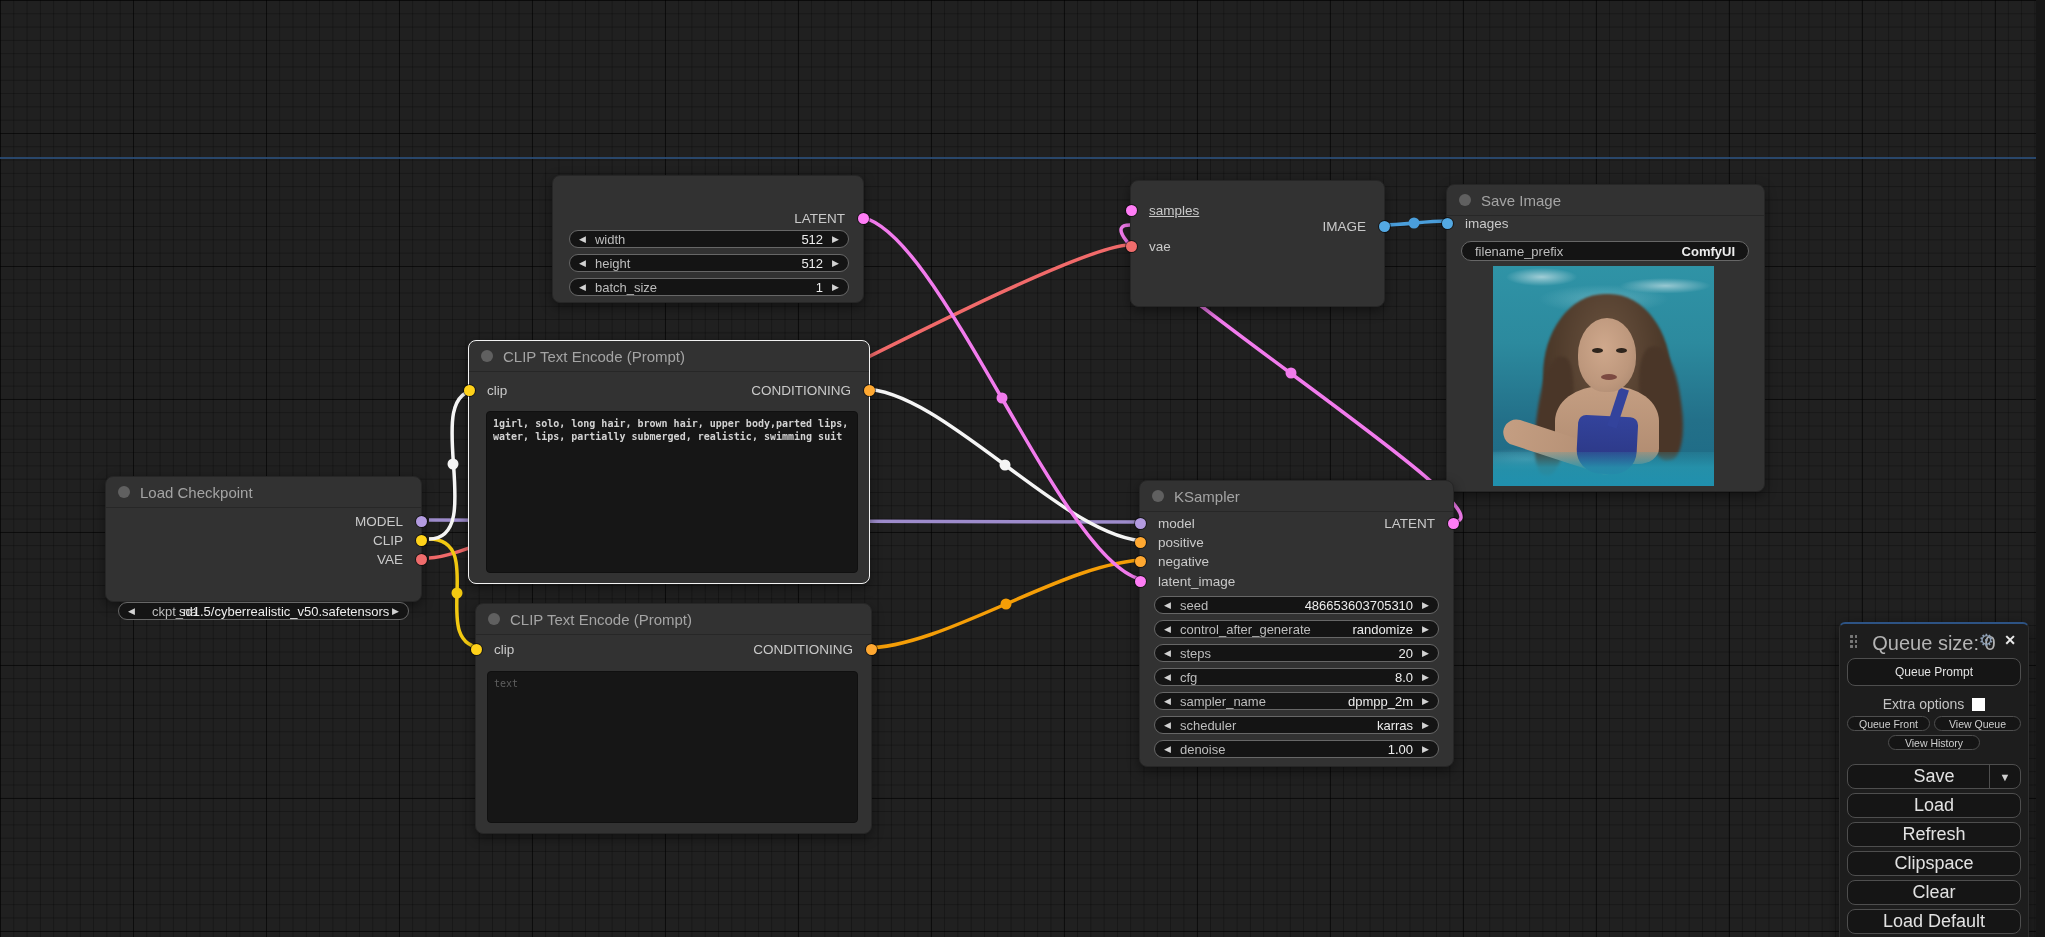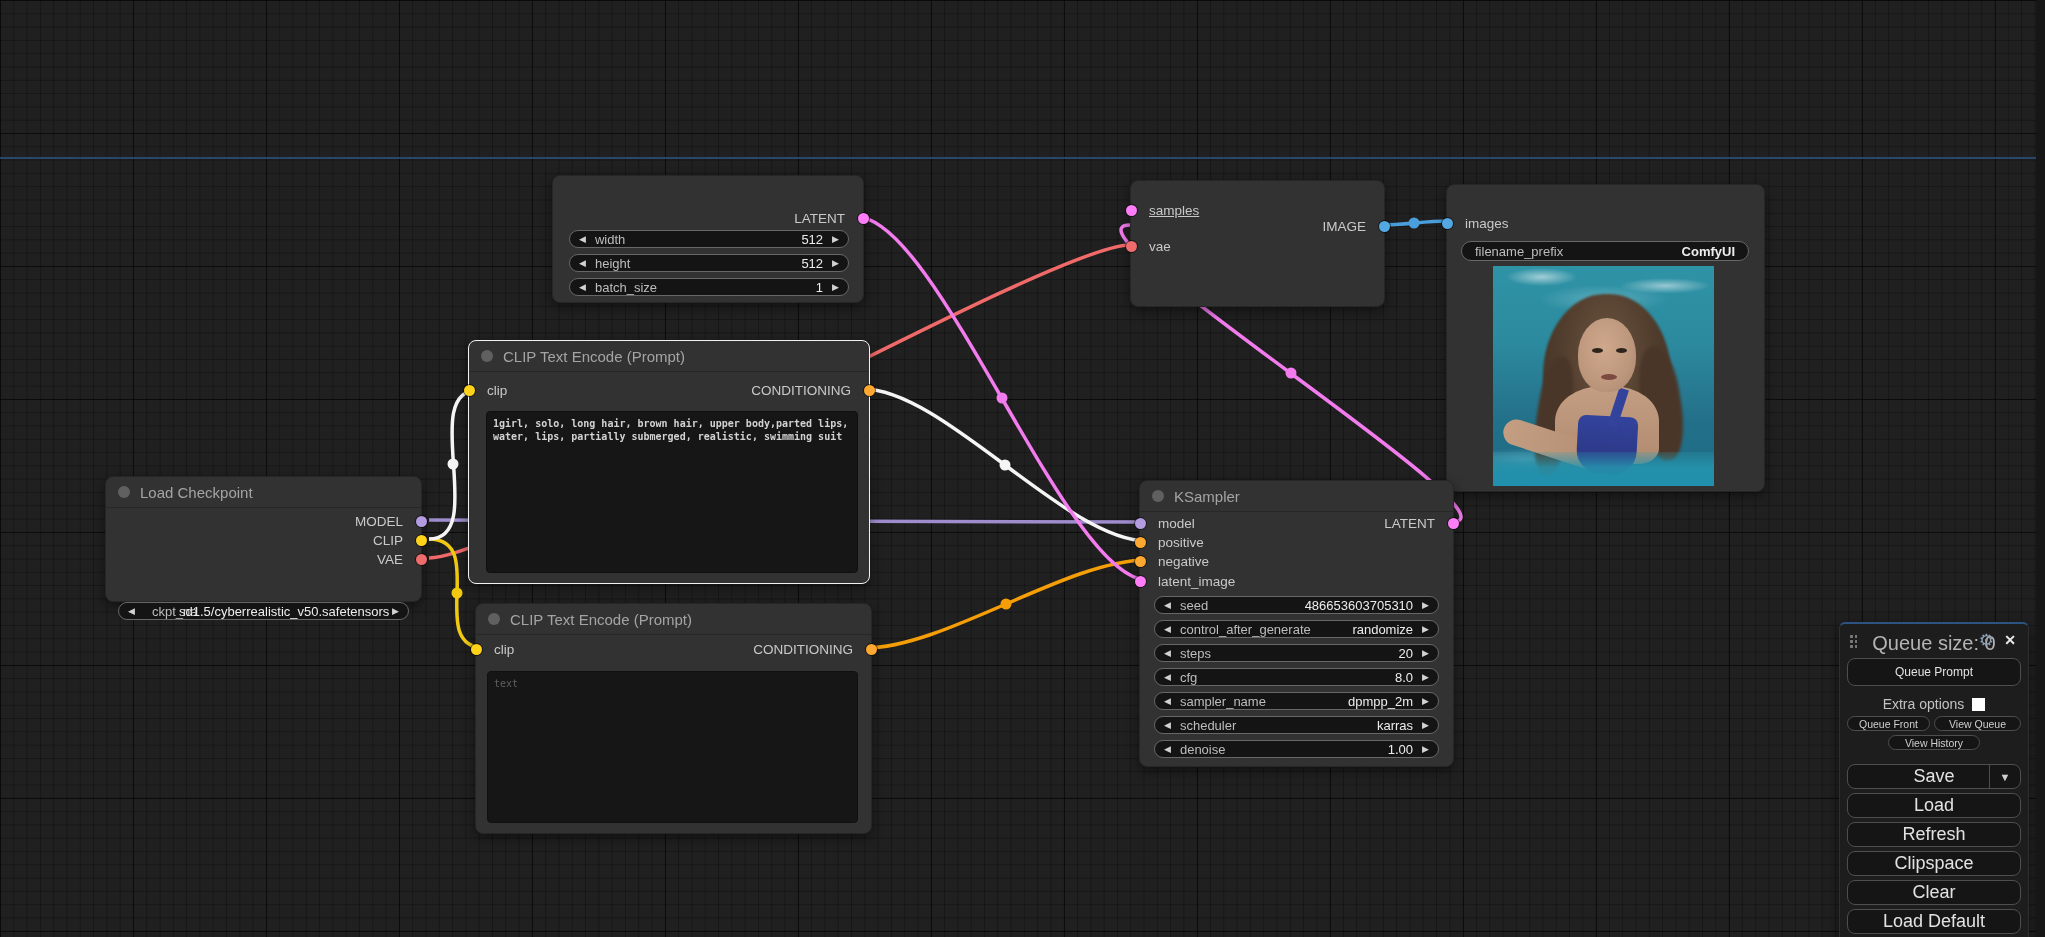--- a/index.html
+++ b/index.html
@@ -218,20 +218,24 @@
       <span class="sdot c-vae"></span>
       <span>vae</span>
     </div>
     <div class="slot out" style="top:36px;">
       <span>IMAGE</span>
       <span class="sdot c-image"></span>
     </div>
   </div>
 
   <div class="node" style="left:1446px;top:184px;width:317px;height:306px;">
+    <div class="titlebar">
+      <div class="tdot"></div>
+      <div class="title">Save Image</div>
+    </div>
     <div class="slot in" style="top:29px;">
       <span class="sdot c-image"></span>
       <span>images</span>
     </div>
     <div class="widget noarrow" style="left:14px;top:56px;width:288px;height:20px;border-radius:11px;justify-content:flex-end;">
       <span class="wlabel">filename_prefix</span>
       <span class="wvalue" style="font-weight:700;">ComfyUI</span>
     </div>
     <div class="preview" style="left:46px;top:81px;width:221px;height:220px;">
       <div class="pv pv-hair"></div>

